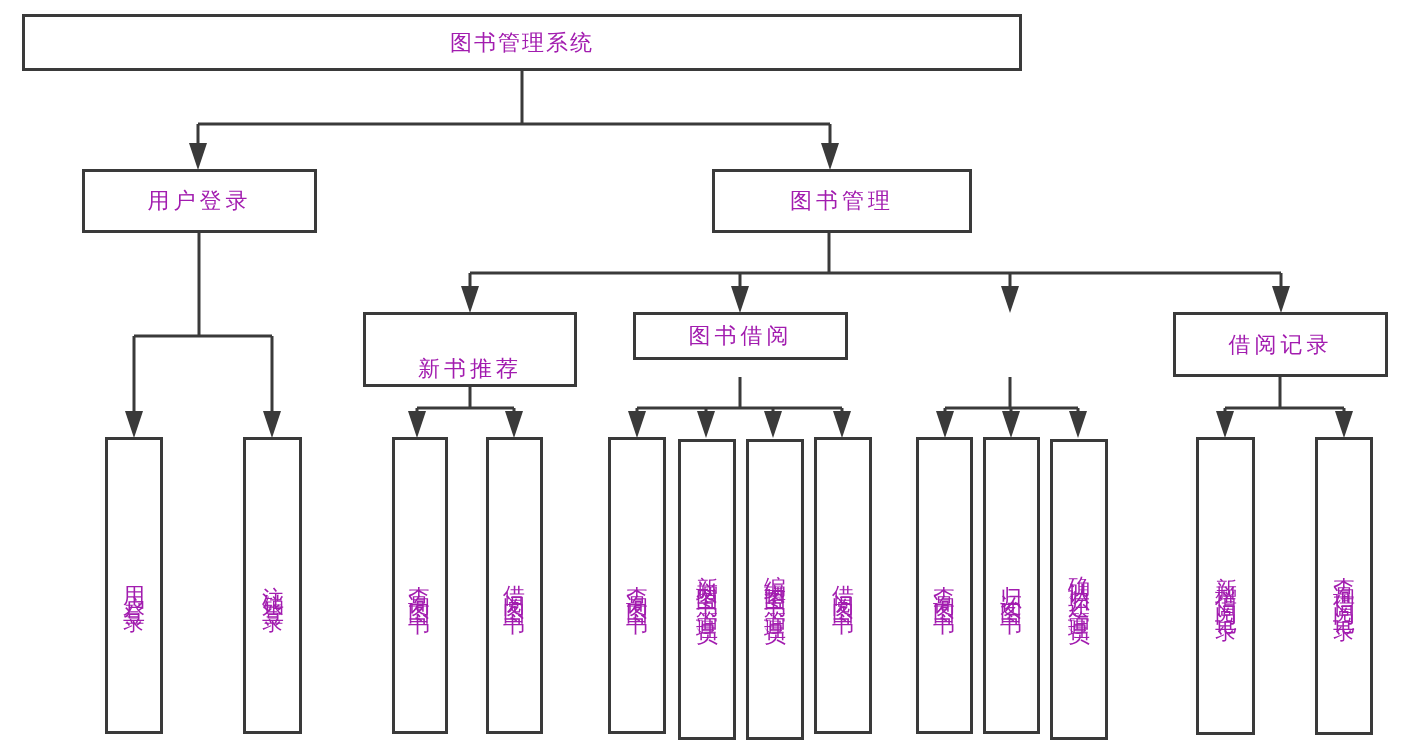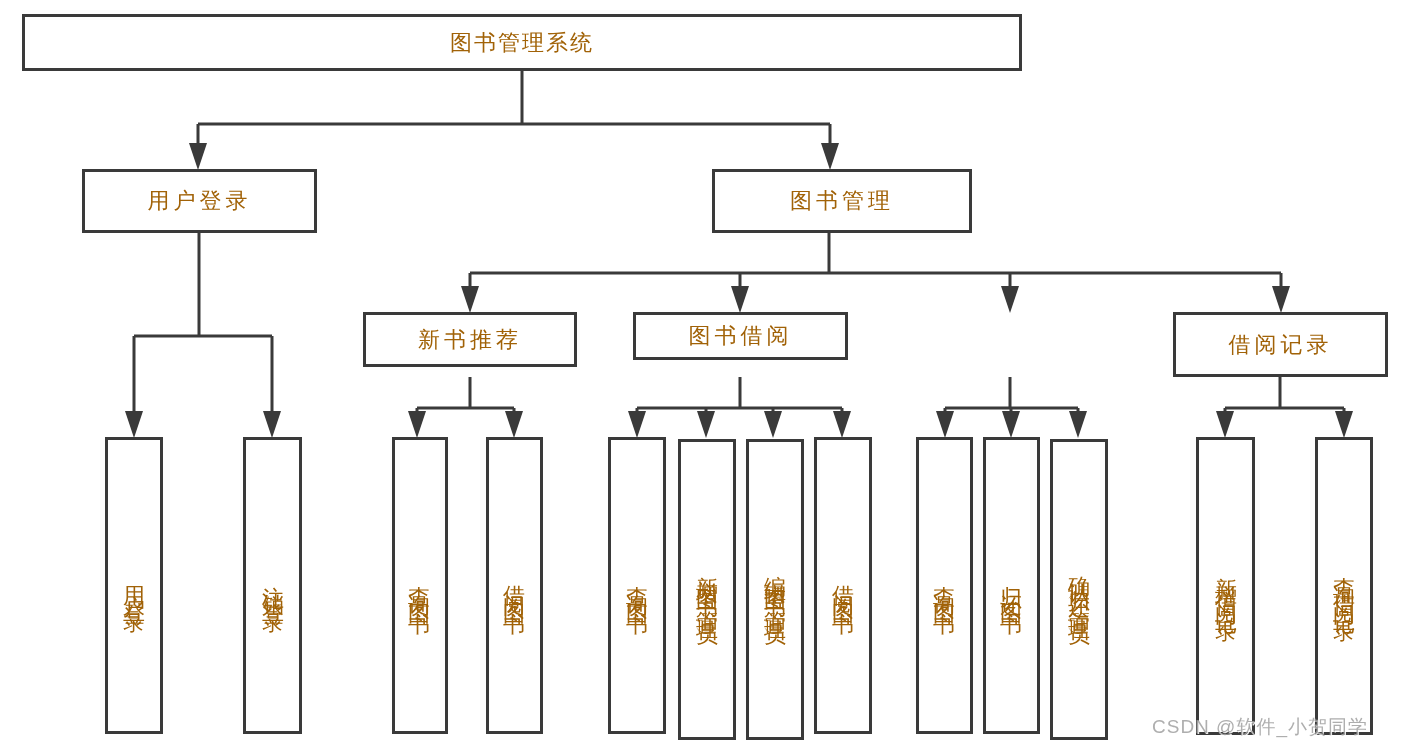--- a/index.html
+++ b/index.html
@@ -18,21 +18,21 @@
   .connectors {
     position: absolute;
     left: 0; top: 0;
     z-index: 0;
   }
   .box {
     position: absolute;
     box-sizing: border-box;
     background: #ffffff;
     border: 3px solid #3a3a3a;
-    color: #a16207;
+    color: #a21caf;
     z-index: 1;
   }
   .h {
     display: flex;
     align-items: center;
     justify-content: center;
     font-size: 22px;
     letter-spacing: 4px;
     white-space: nowrap;
   }
@@ -44,21 +44,21 @@
     font-size: 22px;
     letter-spacing: 9px;
     line-height: 52px;
   }
   .v.tight { letter-spacing: 7px; }
 
   
   #root-box     { left: 22px;   top: 14px;  width: 1000px; height: 57px; }
   #n-user-login { left: 82px;   top: 169px; width: 235px;  height: 64px; }
   #n-book-mgmt  { left: 712px;  top: 169px; width: 260px;  height: 64px; }
-  #n-new-rec    { left: 363px;  top: 312px; width: 214px;  height: 55px; }
+  #n-new-rec    { left: 363px;  top: 312px; width: 214px;  height: 75px; align-items: flex-end; }
   #n-borrow     { left: 633px;  top: 312px; width: 215px;  height: 48px; }
   #n-current    { left: 902px;  top: 312px; width: 215px;  height: 65px; }
   #n-records    { left: 1173px; top: 312px; width: 215px;  height: 65px; }
 
   #l-login      { left: 105px;  top: 437px; width: 58px; height: 297px; }
   #l-logout     { left: 243px;  top: 437px; width: 59px; height: 297px; }
   #l-query1     { left: 392px;  top: 437px; width: 56px; height: 297px; }
   #l-borrow1    { left: 486px;  top: 437px; width: 57px; height: 297px; }
   #l-query2     { left: 608px;  top: 437px; width: 58px; height: 297px; }
   #l-add-book   { left: 678px;  top: 439px; width: 58px; height: 301px; }
@@ -162,15 +162,14 @@
     <span>确认归还（管理员）</span>
   </div>
 
   <div id="l-add-rec" class="box v">
     <span>新增借阅记录</span>
   </div>
   <div id="l-query-rec" class="box v">
     <span>查询借阅记录</span>
   </div>
 
-  <div class="watermark">CSDN @软件_小贺同学</div>
 
 </div>
 
 </body></html>

